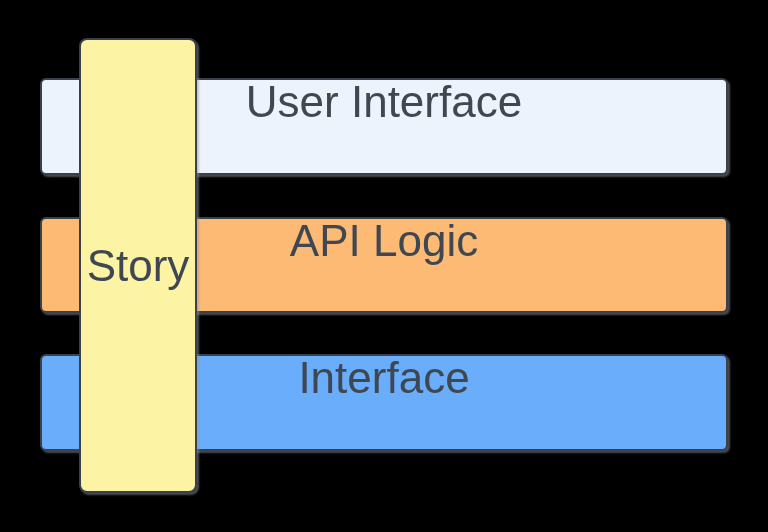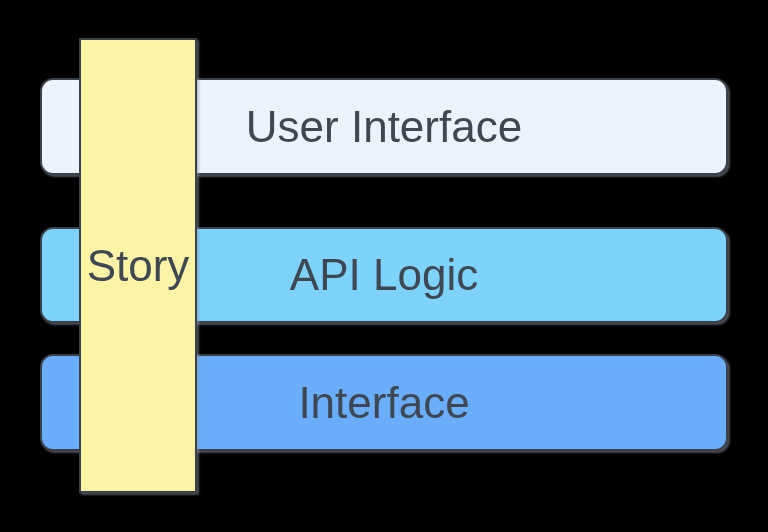--- a/index.html
+++ b/index.html
@@ -15,23 +15,22 @@
     overflow: hidden;
     font-family: "Liberation Sans", sans-serif;
   }
   .layer {
     position: absolute;
     left: 40px;
     width: 688px;
     height: 97px;
     box-sizing: border-box;
     border: 2px solid #3a414b;
-    border-radius: 13px;
+    border-radius: 6px;
     display: flex;
-    align-items: center;
     justify-content: center;
     box-shadow: 2px 2px 2px rgba(145, 150, 160, 0.5);
   }
   .layer-label, .story-label {
     font-size: 44px;
     line-height: 1;
     color: #3f4852;
     white-space: nowrap;
     user-select: none;
   }
@@ -39,38 +38,38 @@
   .layer-api { top: 217px; height: 96px; }
   .layer-db  { top: 354px; }
   .story-bar {
     position: absolute;
     left: 79px;
     top: 38px;
     width: 118px;
     height: 455px;
     box-sizing: border-box;
     border: 2px solid #3a414b;
-    border-radius: 0;
+    border-radius: 8px;
     display: flex;
     align-items: center;
     justify-content: center;
     z-index: 5;
     box-shadow: 2px 2px 2px rgba(145, 150, 160, 0.5);
   }
 </style>
 </head>
 <body>
 
 <div class="canvas">
 
   <div class="layer layer-ui" style="background-color: rgb(237, 243, 253);">
     <span class="layer-label">User Interface</span>
   </div>
 
-  <div class="layer layer-api" style="background-color: #7dd3fc; margin-top: 10px;">
+  <div class="layer layer-api" style="background-color: #fdba74;">
     <span class="layer-label">API Logic</span>
   </div>
 
   <div class="layer layer-db" style="background-color: rgb(105, 173, 251);">
     <span class="layer-label">Interface</span>
   </div>
 
   <div class="story-bar" style="background-color: rgb(252, 243, 164);">
     <span class="story-label">Story</span>
   </div>

